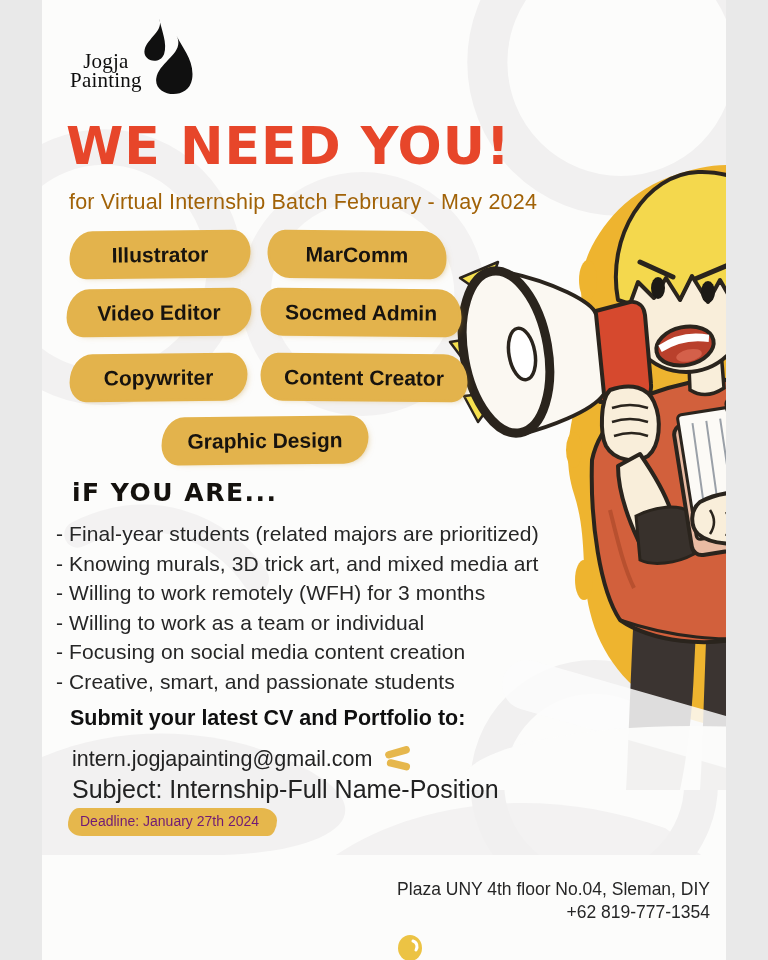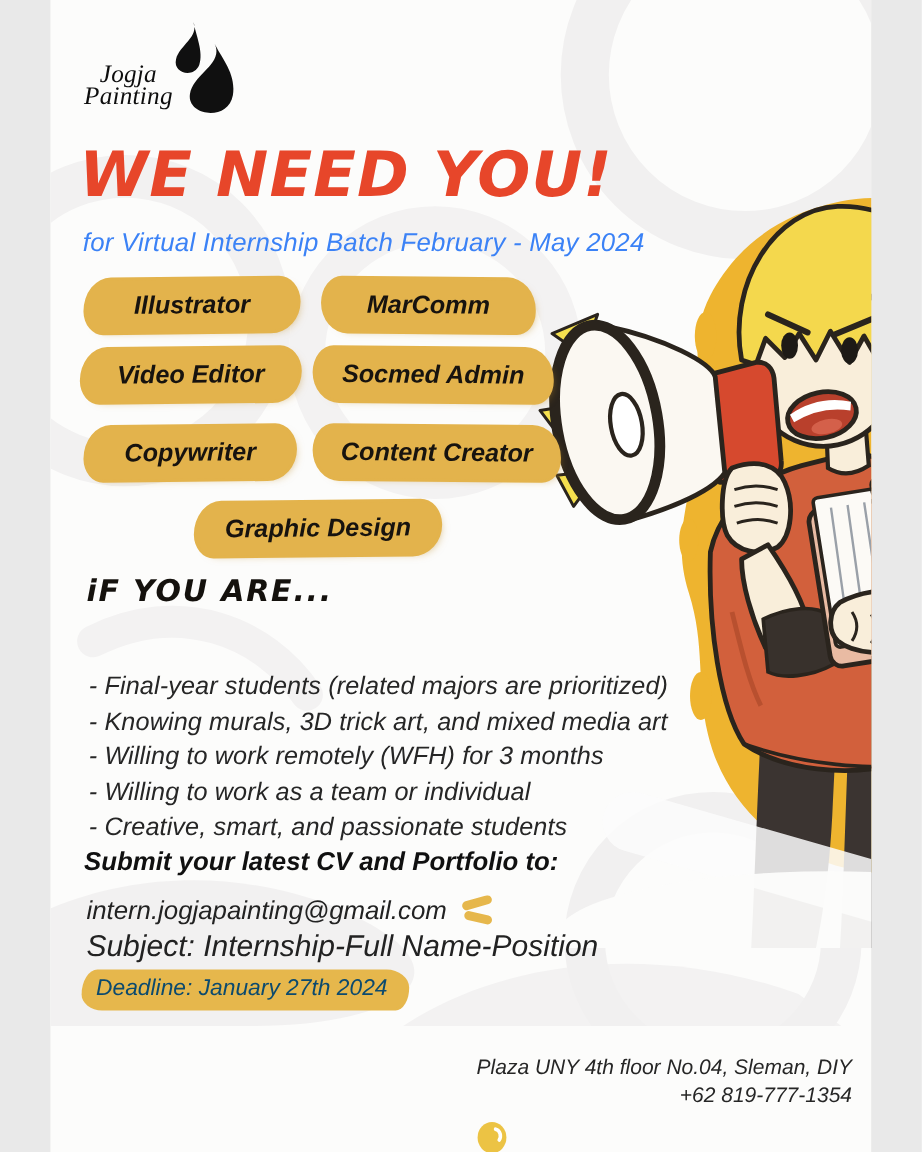--- a/index.html
+++ b/index.html
@@ -12,59 +12,59 @@
     --text-dark:#262626;
     --megaphone-red:#D6492E;
     --pin-yellow:#ECC344;
     --triangle-yellow:#F5E04E;
   }
   *{margin:0;padding:0;box-sizing:border-box;}
   html,body{background:#e9e9e9;}
   body{font-family:"Liberation Sans",sans-serif;}
   .poster{
     position:relative;width:684px;height:960px;margin:0 auto;
-    background:#fcfcfb;overflow:hidden;font-style:italic;
+    background:#fcfcfb;overflow:hidden;
   }
   .bg-doodles{position:absolute;inset:0;z-index:0;}
 
   
   .logo{position:absolute;left:28px;top:16px;z-index:3;display:flex;align-items:flex-start;}
   .logo-text{margin-top:36px;font-family:"Liberation Serif",serif;font-size:21px;line-height:19px;color:#0d0d0d;text-align:center;letter-spacing:.2px;}
   .logo-drops{width:58px;height:86px;margin-left:-6px;}
 
   
   .headline{position:absolute;left:24px;top:116px;z-index:3;
     font-family:"DejaVu Sans",sans-serif;font-weight:800;font-size:52px;
     letter-spacing:1px;color:var(--headline-red);}
   .subtitle{position:absolute;left:27px;top:190px;z-index:3;
-    font-size:21.5px;color:#3b82f6;letter-spacing:.2px;}
+    font-size:21.5px;color:#a16207;letter-spacing:.2px;}
 
   
   .badge{position:absolute;z-index:3;height:43px;line-height:43px;text-align:center;
     font-size:21px;font-weight:bold;color:#17130f;
     background:var(--badge-yellow);
     border-radius:24px 18px 26px 16px / 30px 22px 28px 20px;
     box-shadow:0 0 0 2.5px var(--badge-yellow), 4px 3px 7px -3px rgba(190,140,40,.6);}
   .badge:nth-child(odd){transform:rotate(-.6deg);}
   .badge:nth-child(even){transform:rotate(.5deg);border-radius:18px 26px 16px 24px / 24px 30px 20px 28px;}
 
   
   .if-heading{position:absolute;left:30px;top:478px;z-index:3;
     font-family:"DejaVu Sans",sans-serif;font-weight:800;font-size:25px;
     letter-spacing:1.5px;color:#14110d;}
-  .criteria{position:absolute;left:32px;top:519px;z-index:3;list-style:none;margin-top:38px;}
+  .criteria{position:absolute;left:14px;top:519px;z-index:3;list-style:none;}
   .criteria li{font-size:21px;line-height:29.5px;color:var(--text-dark);letter-spacing:.1px;}
 
   
   .submit{position:absolute;left:28px;top:706px;z-index:3;}
   .submit-heading{font-size:21.5px;font-weight:bold;color:#101010;margin-bottom:15px;}
   .email-row{display:flex;align-items:flex-end;gap:10px;font-size:21.5px;color:#222;margin:2px 0 3px 2px;}
   .email-arrow{width:32px;height:26px;flex:0 0 auto;}
   .subject-line{font-size:25px;color:#222;margin:3px 0 6px 2px;}
-  .deadline{display:inline-block;font-size:19px;color:#0c4a6e;
+  .deadline{display:inline-block;font-size:14px;color:#701a75;
     background:var(--highlight-yellow);padding:3px 16px 5px 10px;
     border-radius:12px 18px 10px 16px / 20px 14px 18px 12px;
     box-shadow:0 0 0 2px var(--highlight-yellow);}
 
   
   .footer{position:absolute;top:878px;right:16px;z-index:3;display:flex;align-items:flex-start;gap:8px;flex-direction:column;}
   .footer-text{text-align:right;font-size:17.5px;line-height:23px;color:var(--text-dark);}
   .pin-icon{width:27px;height:56px;margin-top:2px;}
 
   
@@ -181,20 +181,21 @@
     <rect x="56" y="540" width="262" height="50" rx="25" transform="rotate(16 190 565)" fill="#fcfcfb" opacity=".85"></rect>
     <ellipse cx="250" cy="632" rx="230" ry="56" fill="#fcfcfb" opacity=".95"></ellipse>
   </svg>
 
   <div class="if-heading">iF YOU ARE...</div>
   <ul class="criteria">
     <li>- Final-year students (related majors are prioritized)</li>
     <li>- Knowing murals, 3D trick art, and mixed media art</li>
     <li>- Willing to work remotely (WFH) for 3 months</li>
     <li>- Willing to work as a team or individual</li>
+    <li>- Focusing on social media content creation</li>
     <li>- Creative, smart, and passionate students</li>
   </ul>
 
   <div class="submit">
     <div class="submit-heading">Submit your latest CV and Portfolio to:</div>
     <div class="email-row">
       <span>intern.jogjapainting@gmail.com</span>
       <svg class="email-arrow" viewBox="0 0 34 26" aria-hidden="true">
         <rect x="3" y="2" width="27" height="8" rx="4" transform="rotate(-16 16 6)" fill="var(--highlight-yellow,#E6B74C)"></rect>
         <rect x="5" y="15" width="25" height="8" rx="4" transform="rotate(13 17 19)" fill="var(--highlight-yellow,#E6B74C)"></rect>

